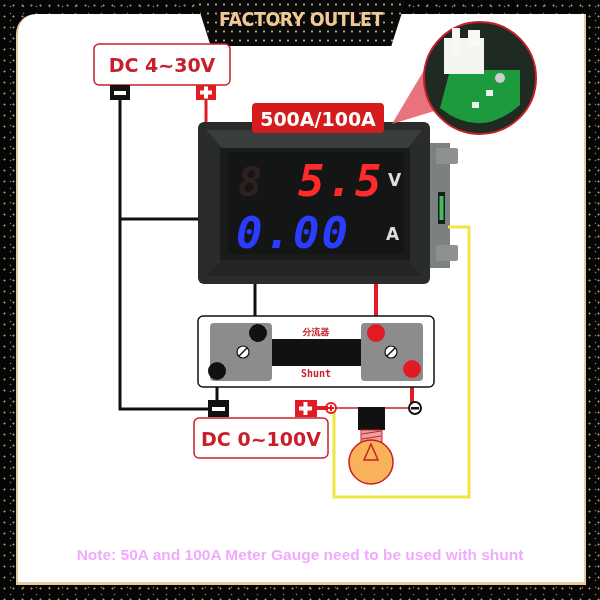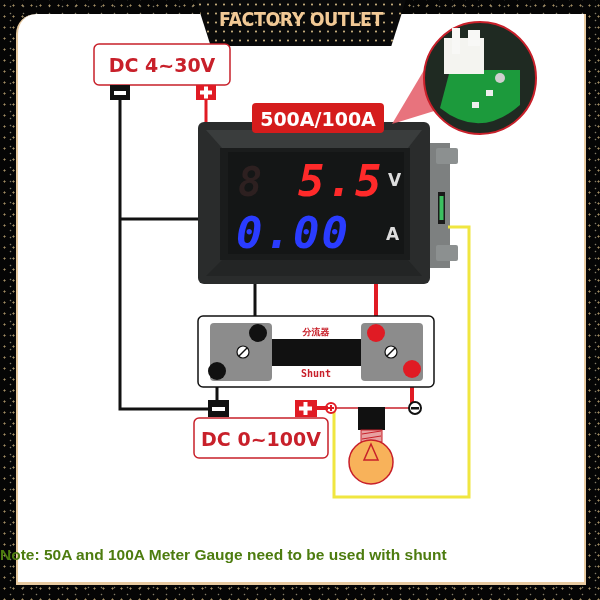--- a/index.html
+++ b/index.html
@@ -12,21 +12,21 @@
     background-position:0 0, 4px 3px;}
   .panel{position:absolute;left:16px;top:14px;width:566px;height:568px;background:#fff;
     border-radius:20px 0 0 0;border-right:2px solid #e8caa0;border-bottom:3px solid #e8caa0;border-left:2px solid #e8caa0;}
   .banner{position:absolute;left:196px;top:0;width:210px;height:46px;background:#0a0a0a;
     clip-path:polygon(0 0,100% 0,93% 100%,7% 100%);
     background-image:radial-gradient(circle, rgba(240,210,150,.8) 0.8px, transparent 1.3px);background-size:8px 9px;}
   .banner-text{position:absolute;left:196px;top:8px;width:210px;text-align:center;
     font-family:"DejaVu Sans",sans-serif;font-weight:bold;font-size:19px;letter-spacing:-0.5px;color:#f2c996;
     transform:scaleX(0.92);}
   svg.diagram{position:absolute;left:0;top:0;}
-  .note{position:absolute;left:0;width:600px;top:546px;color:#4d7c0f;font-weight:bold;font-size:15.5px;font-family:"Liberation Sans",sans-serif;}
+  .note{position:absolute;left:0;width:600px;top:546px;text-align:center;color:#f0abfc;font-weight:bold;font-size:15.5px;font-family:"Liberation Sans",sans-serif;}
   .lbl{font-family:"DejaVu Sans",sans-serif;font-weight:bold;}
 </style>
 </head>
 <body>
 
 <div class="speckles"></div>
 <div class="panel"></div>
 <div class="banner"></div>
 <div class="banner-text">FACTORY OUTLET</div>
 

